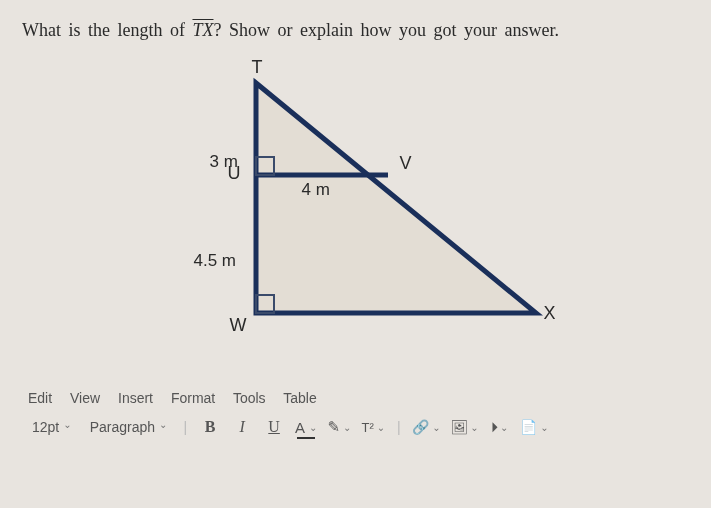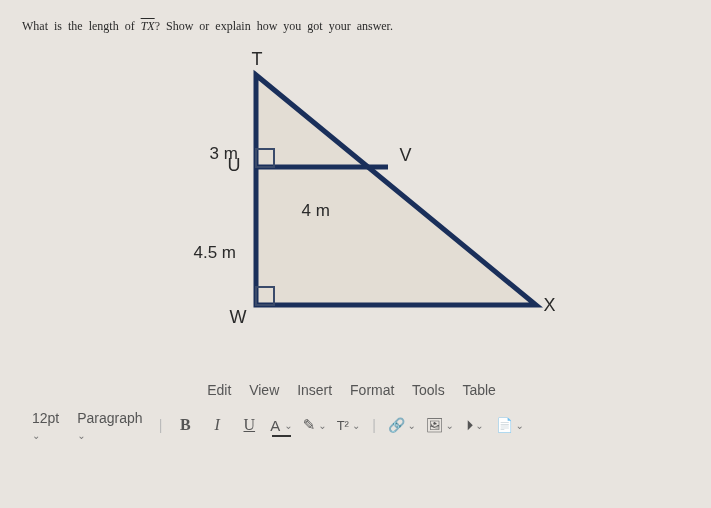--- a/index.html
+++ b/index.html
@@ -6,21 +6,21 @@
     body {
       width: 711px;
       height: 508px;
       background: #e8e4df;
       font-family: Georgia, 'Times New Roman', serif;
       color: #2a2a2a;
       padding: 18px 22px;
       position: relative;
     }
     .question {
-      font-size: 12px;
+      font-size: 18px;
       line-height: 1.4;
       margin-bottom: 10px;
       word-spacing: 3px;
     }
     .overline {
       text-decoration: overline;
       font-style: italic;
     }
     .diagram-container {
       position: relative;
@@ -38,39 +38,37 @@
       font-family: Arial, sans-serif;
       font-size: 18px;
       color: #2a2a2a;
     }
     .menu-bar {
       font-family: Arial, sans-serif;
       font-size: 14px;
       color: #555;
       margin-top: 37px;
       padding-left: 6px;
-      text-align: center;
     }
     .menu-bar span { margin-right: 14px; cursor: pointer; }
     .toolbar {
       display: flex;
       align-items: center;
       font-family: Arial, sans-serif;
       font-size: 14px;
       color: #555;
       padding: 10px 6px 0 6px;
       gap: 10px;
     }
     .tb-select {
       display: inline-flex;
       align-items: flex-start;
       gap: 4px;
       cursor: pointer;
       padding: 2px 4px;
-      flex-direction: column;
     }
     .chev {
       font-size: 10px;
       color: #777;
     }
     .sep {
       color: #bbb;
       margin: 0 2px;
     }
     .tb-btn {
@@ -109,21 +107,21 @@
     <rect x="110" y="104" width="18" height="18" fill="none" stroke="#3a4a6a" stroke-width="2"></rect>
 
     <rect x="110" y="242" width="18" height="18" fill="none" stroke="#3a4a6a" stroke-width="2"></rect>
   </svg>
   <div class="label" style="left:106px; top:4px;">T</div>
   <div class="label" style="left:82px; top:110px;">U</div>
   <div class="label" style="left:254px; top:100px;">V</div>
   <div class="label" style="left:84px; top:262px;">W</div>
   <div class="label" style="left:398px; top:250px;">X</div>
   <div class="label" style="left:64px; top:64px; font-size:17px;margin-top:35px;">3 m</div>
-  <div class="label" style="left:156px; top:156px; font-size:17px;">4 m</div>
+  <div class="label" style="left:156px; top:127px; font-size:17px;">4 m</div>
   <div class="label" style="left:48px; top:198px; font-size:17px;">4.5 m</div>
 </div>
 
 <div class="menu-bar">
   <span>Edit</span>
   <span>View</span>
   <span>Insert</span>
   <span>Format</span>
   <span>Tools</span>
   <span>Table</span>

